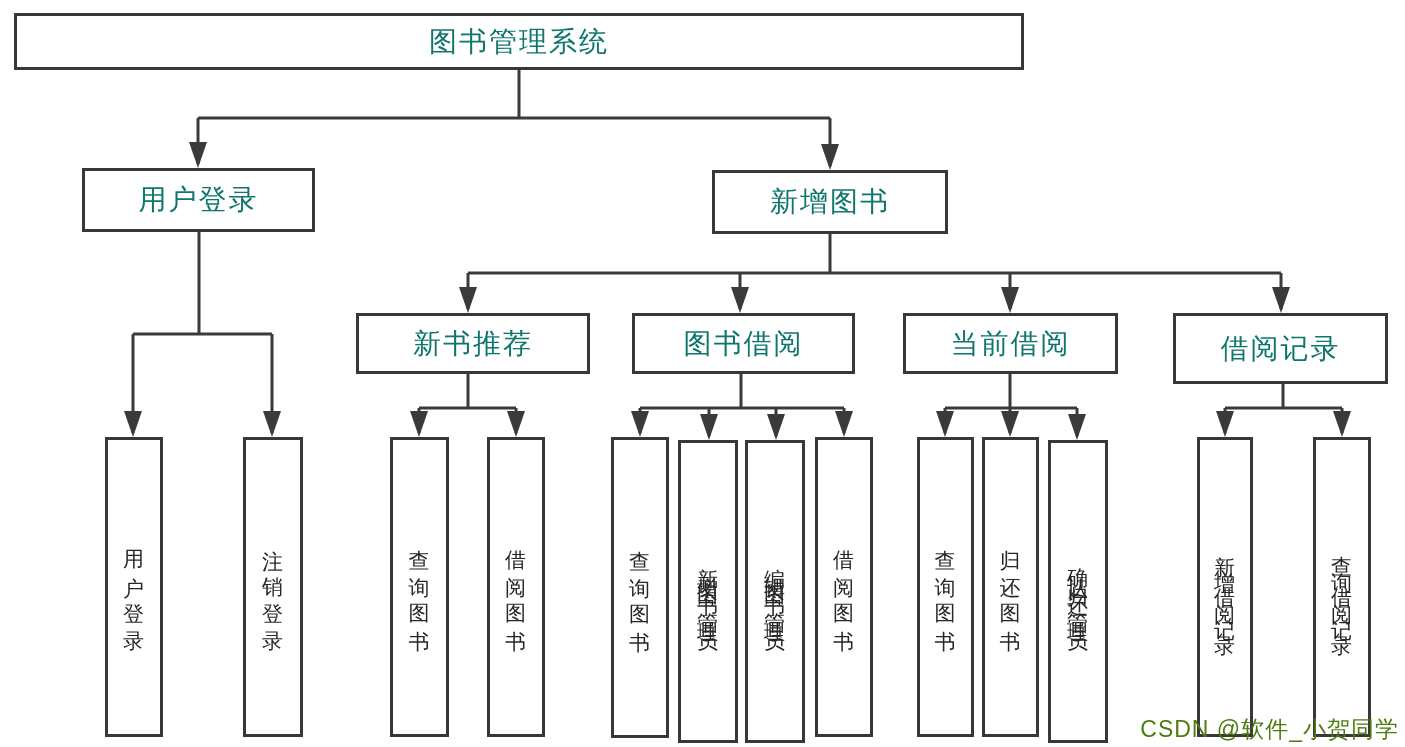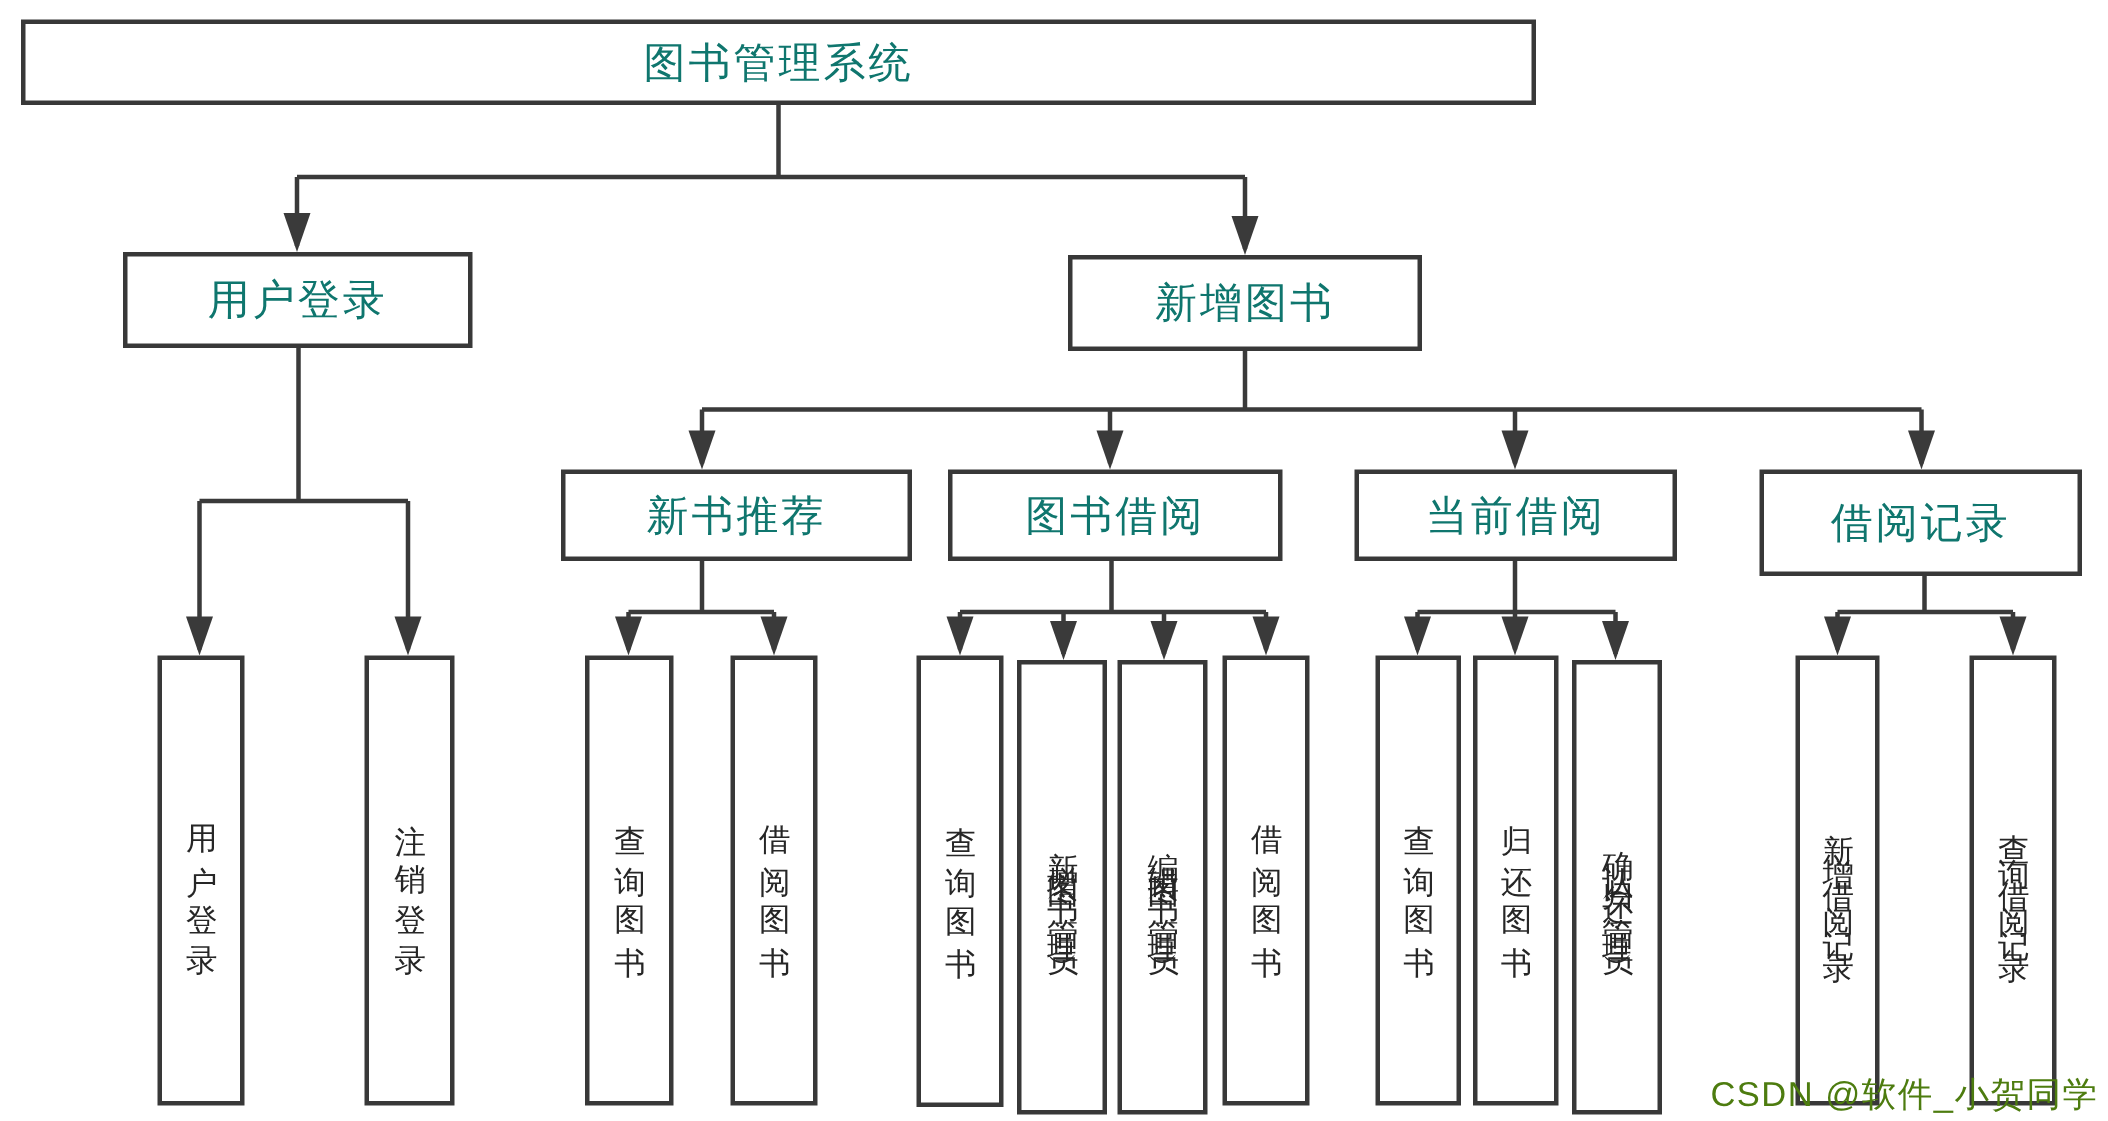--- a/index.html
+++ b/index.html
@@ -70,21 +70,21 @@
       <polygon points="1216,411 1234,411 1225,437"></polygon>
       <polygon points="1333,411 1351,411 1342,437"></polygon>
     </g>
   </svg>
 
   <div class="hbox" style="left:14px;top:13px;width:1010px;height:57px">图书管理系统</div>
 
   <div class="hbox" style="left:82px;top:168px;width:233px;height:64px">用户登录</div>
   <div class="hbox" style="left:712px;top:170px;width:236px;height:64px">新增图书</div>
 
-  <div class="hbox" style="left:374px;top:313px;width:234px;height:61px">新书推荐</div>
+  <div class="hbox" style="left:356px;top:313px;width:234px;height:61px">新书推荐</div>
   <div class="hbox" style="left:903px;top:313px;width:215px;height:61px">当前借阅</div>
   <div class="hbox" style="left:632px;top:313px;width:223px;height:61px">图书借阅</div>
   <div class="hbox" style="left:1173px;top:313px;width:215px;height:71px">借阅记录</div>
 
   <div class="vbox v4" style="left:105px;top:437px;width:58px;height:300px">用户登录</div>
   <div class="vbox v4" style="left:243px;top:437px;width:60px;height:300px">注销登录</div>
 
   <div class="vbox v4" style="left:390px;top:437px;width:59px;height:300px">查询图书</div>
   <div class="vbox v4" style="left:487px;top:437px;width:58px;height:300px">借阅图书</div>
 

